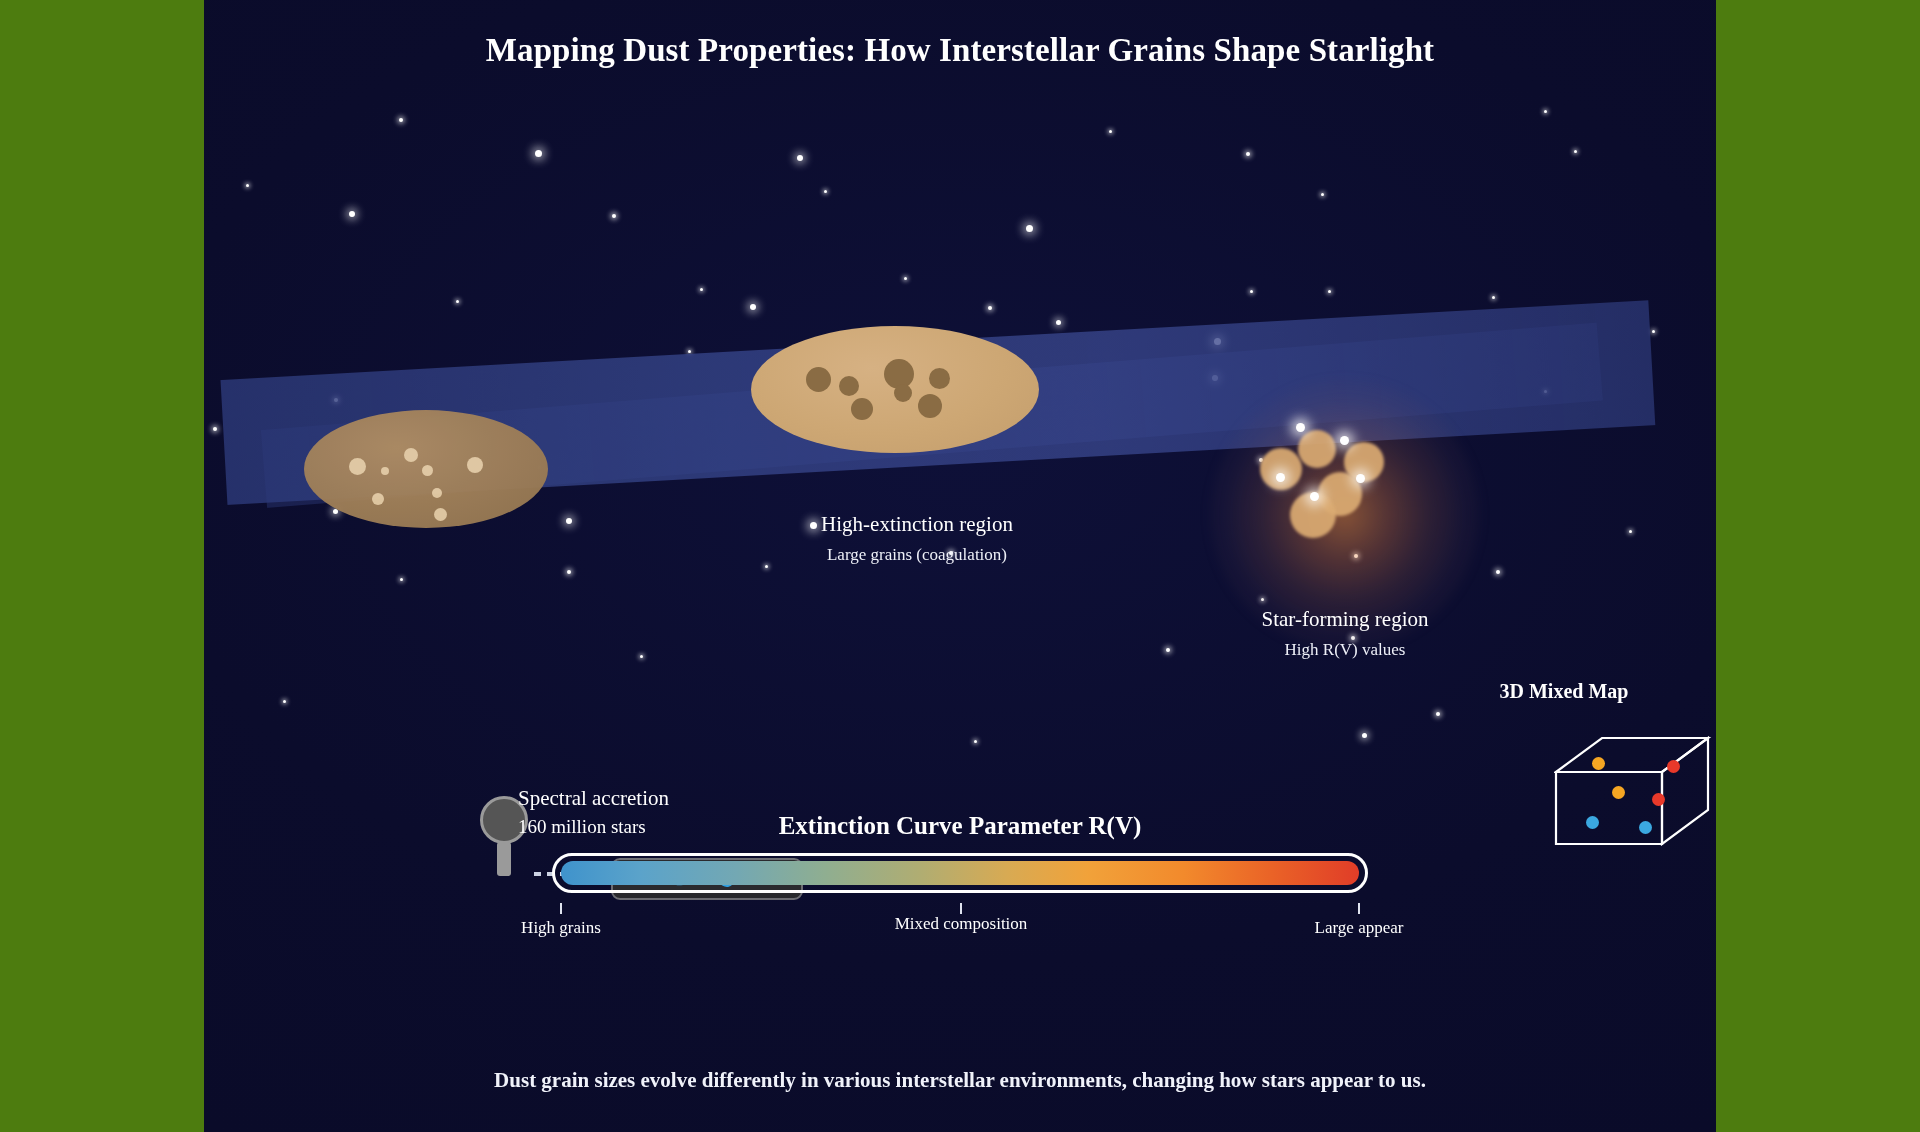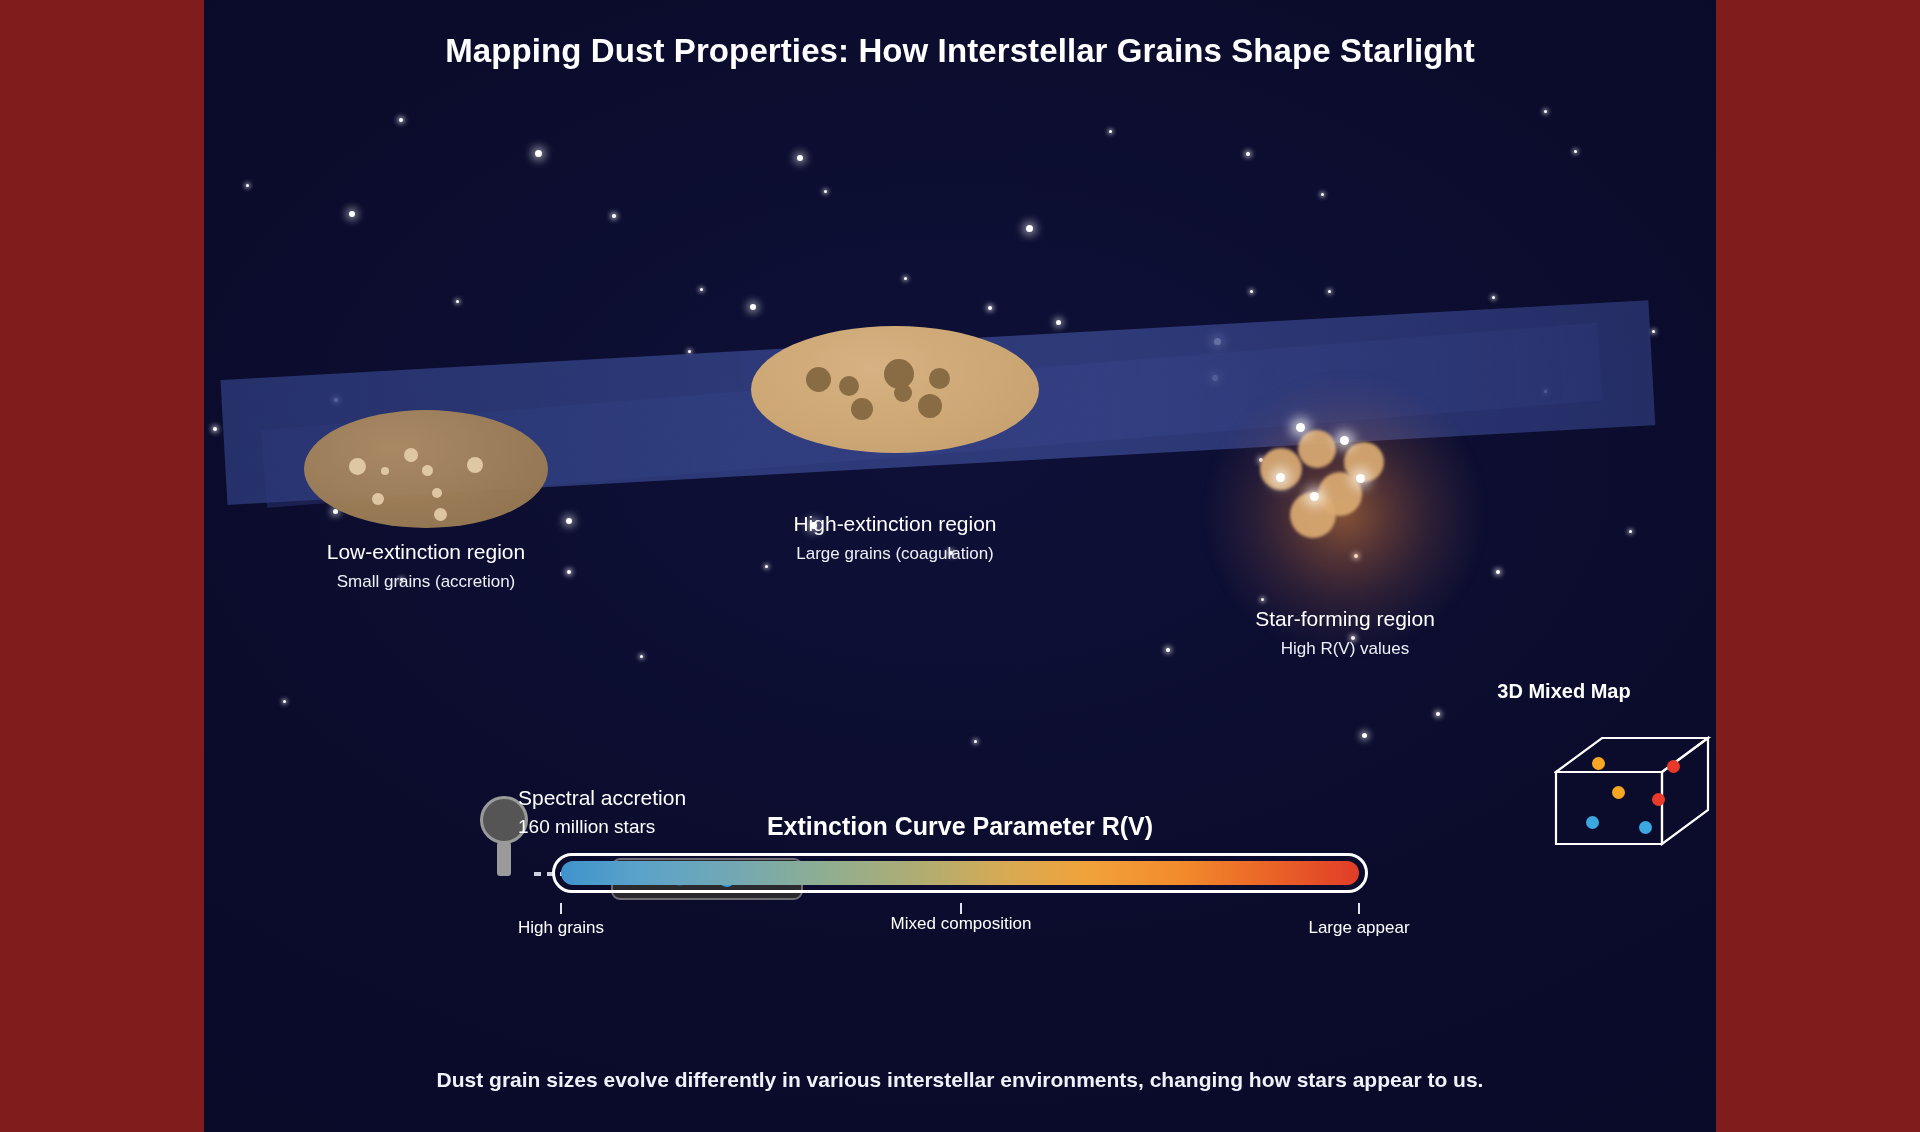--- a/index.html
+++ b/index.html
@@ -12,21 +12,22 @@
     overflow: hidden;
   }
   body {
     font-family: "Liberation Sans", sans-serif;
   }
 
   #page {
     position: relative;
     width: 1920px;
     height: 1132px;
-    background: #7f1d1d;
+    background: #4d7c0f;
+    font-family: Liberation Serif, serif;
   }
 
   
   #canvas {
     position: absolute;
     left: 204px;
     top: 0px;
     width: 1512px;
     height: 1132px;
     background: radial-gradient(ellipse 120% 100% at 50% 40%, #0e1038 0%, #0b0c2c 45%, #090a26 100%);
@@ -368,35 +369,31 @@
     <div class="cloud cloud-low" style="left:100px; top:410px;">
       <div class="grain grain-small" style="left:45px; top:48px; width:17px; height:17px;"></div>
       <div class="grain grain-small" style="left:77px; top:57px; width:8px;  height:8px;"></div>
       <div class="grain grain-small" style="left:100px;top:38px; width:14px; height:14px;"></div>
       <div class="grain grain-small" style="left:118px;top:55px; width:11px; height:11px;"></div>
       <div class="grain grain-small" style="left:163px;top:47px; width:16px; height:16px;"></div>
       <div class="grain grain-small" style="left:68px; top:83px; width:12px; height:12px;"></div>
       <div class="grain grain-small" style="left:128px;top:78px; width:10px; height:10px;"></div>
       <div class="grain grain-small" style="left:130px;top:98px; width:13px; height:13px;"></div>
     </div>
-    <div class="region-label" style="left:52px; top:540px; width:340px;">
-      <div class="rl-main">Low-extinction region</div>
-      <div class="rl-sub">Small grains (accretion)</div>
-    </div>
 
     <div class="cloud cloud-high" style="left:547px; top:326px;">
       <div class="grain grain-large" style="left:55px;  top:41px; width:25px; height:25px;"></div>
       <div class="grain grain-large" style="left:88px;  top:50px; width:20px; height:20px;"></div>
       <div class="grain grain-large" style="left:133px; top:33px; width:30px; height:30px;"></div>
       <div class="grain grain-large" style="left:178px; top:42px; width:21px; height:21px;"></div>
       <div class="grain grain-large" style="left:143px; top:58px; width:18px; height:18px;"></div>
       <div class="grain grain-large" style="left:100px; top:72px; width:22px; height:22px;"></div>
       <div class="grain grain-large" style="left:167px; top:68px; width:24px; height:24px;"></div>
     </div>
-    <div class="region-label" style="left:521px; top:512px; width:340px;">
+    <div class="region-label" style="left:543px; top:512px; width:340px;">
       <div class="rl-main">High-extinction region</div>
       <div class="rl-sub">Large grains (coagulation)</div>
     </div>
 
     <div id="sfr-glow" style="left:1006px; top:380px;"></div>
     <div id="sfr-blobs" style="position:absolute; left:1006px; top:380px; width:270px; height:270px;">
       <div class="sfr-blob" style="left:88px;  top:50px; width:38px; height:38px;"></div>
       <div class="sfr-blob" style="left:50px;  top:68px; width:42px; height:42px;"></div>
       <div class="sfr-blob" style="left:134px; top:62px; width:40px; height:40px;"></div>
       <div class="sfr-blob" style="left:108px; top:92px; width:44px; height:44px;"></div>

